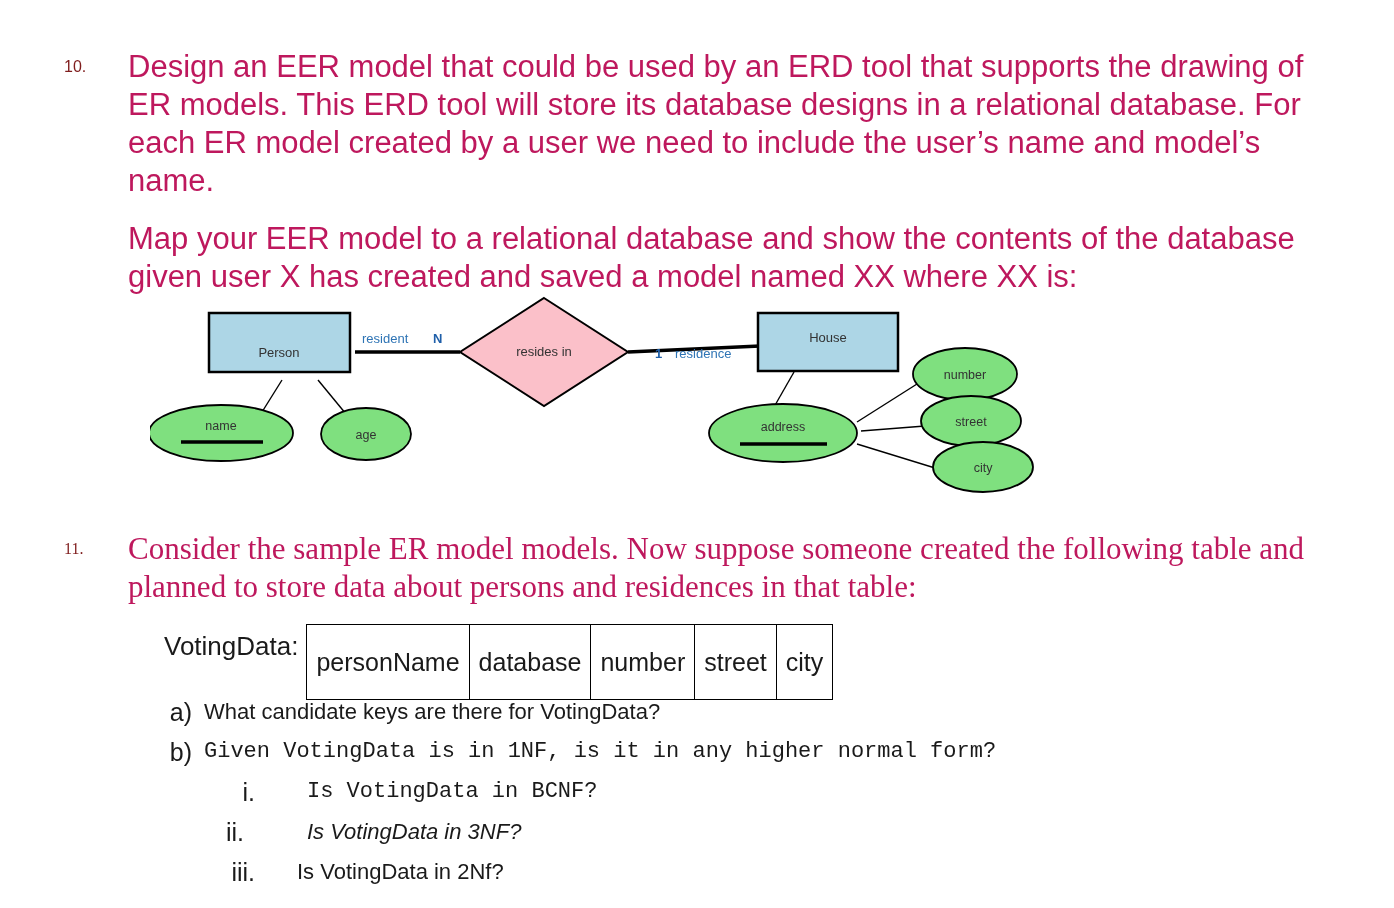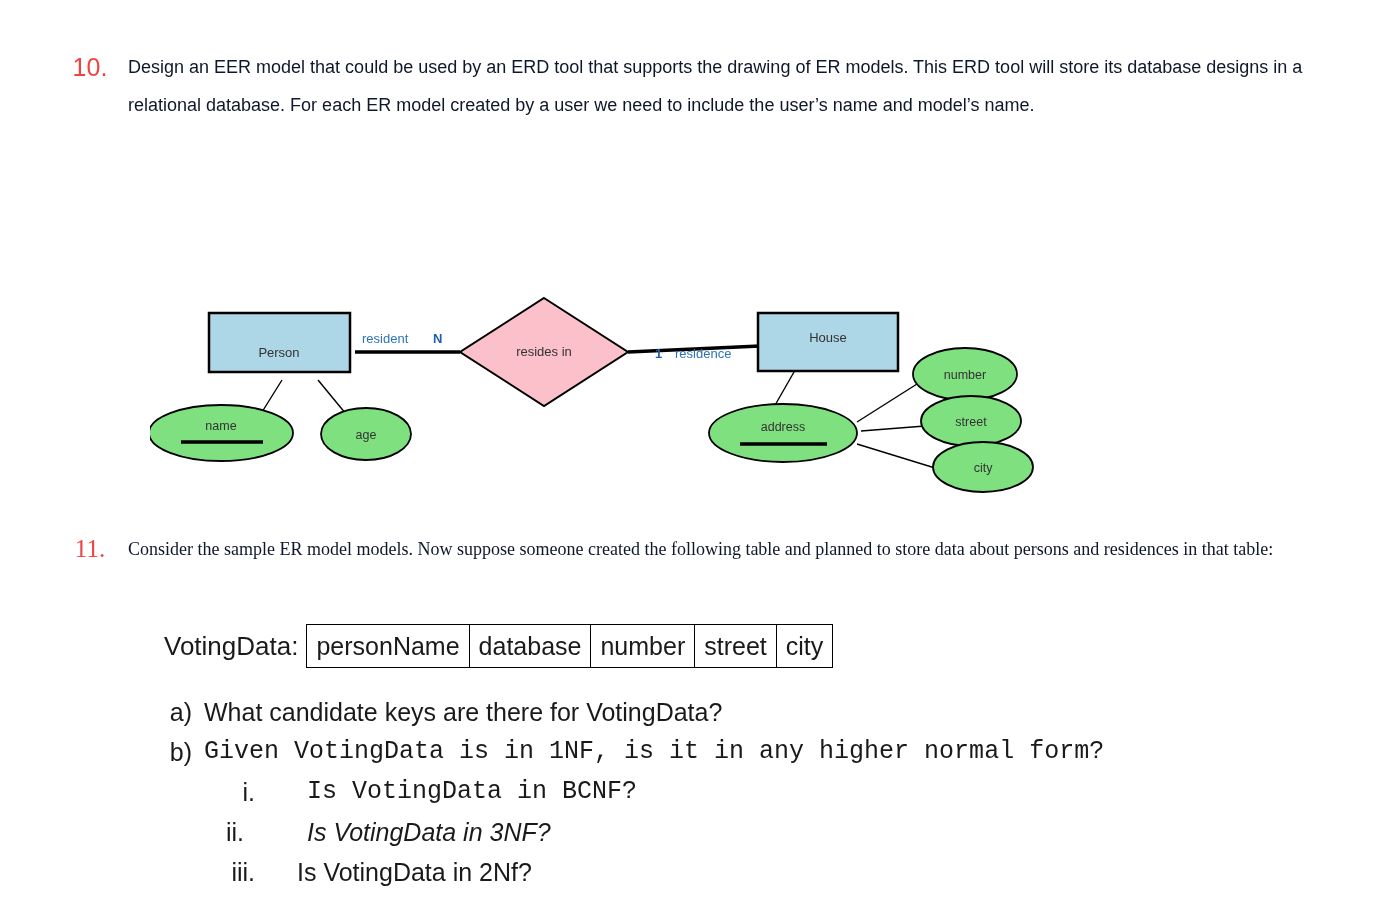--- a/index.html
+++ b/index.html
@@ -20,42 +20,42 @@
   .question {
     position: absolute;
     left: 64px;
     width: 1280px;
   }
   .q-marker {
     position: absolute;
     left: 0;
     top: 0;
     width: 52px;
-    text-align: center;
-    font-size: 25px;
-    line-height: 38px;
-    color: #ef4444;
+    text-align: left;
+    font-size: 16px;
+    line-height: 38px;
+    color: #7f1d1d;
   }
   .q-body {
     margin-left: 64px;
-    font-size: 18px;
-    line-height: 38px;
-    color: #0f172a;
+    font-size: 31px;
+    line-height: 38px;
+    color: #be185d;
   }
   .q-para {
     margin: 0 0 0 0;
   }
   .q-para + .q-para {
     margin-top: 20px;
   }
 
   
   .sub-item {
     position: absolute;
-    font-size: 25px;
+    font-size: 22px;
     line-height: 38px;
     color: #1a1a1a;
     white-space: nowrap;
   }
   .sub-marker {
     position: absolute;
     text-align: right;
     font-size: 25px;
     line-height: 38px;
     color: #1a1a1a;
@@ -113,32 +113,33 @@
     white-space: nowrap;
   }
   #voting-table {
     border-collapse: collapse;
   }
   #voting-table td {
     border: 1.5px solid #000000;
     font-size: 25px;
     line-height: 40px;
     color: #1a1a1a;
-    padding: 1px 9px;
+    padding: 17px 9px;
     text-align: center;
     white-space: nowrap;
   }
 </style>
 </head>
 <body>
 
 <div class="question" id="question-10" style="top:48px;">
   <div class="q-marker">10.</div>
   <div class="q-body">
     <p class="q-para">Design an EER model that could be used by an ERD tool that supports the drawing of ER models. This ERD tool will store its database designs in a relational database. For each ER model created by a user we need to include the user’s name and model’s name.</p>
+    <p class="q-para">Map your EER model to a relational database and show the contents of the database given user X has created and saved a model named XX where XX is:</p>
   </div>
 </div>
 
 <div id="er-diagram">
   <svg width="900" height="205" viewBox="0 0 900 205" xmlns="http://www.w3.org/2000/svg">
 
     <line x1="205" y1="60" x2="310" y2="60" stroke="#000000" stroke-width="3.5"></line>
 
     <line x1="478" y1="60" x2="610" y2="54" stroke="#000000" stroke-width="3.5"></line>
 

